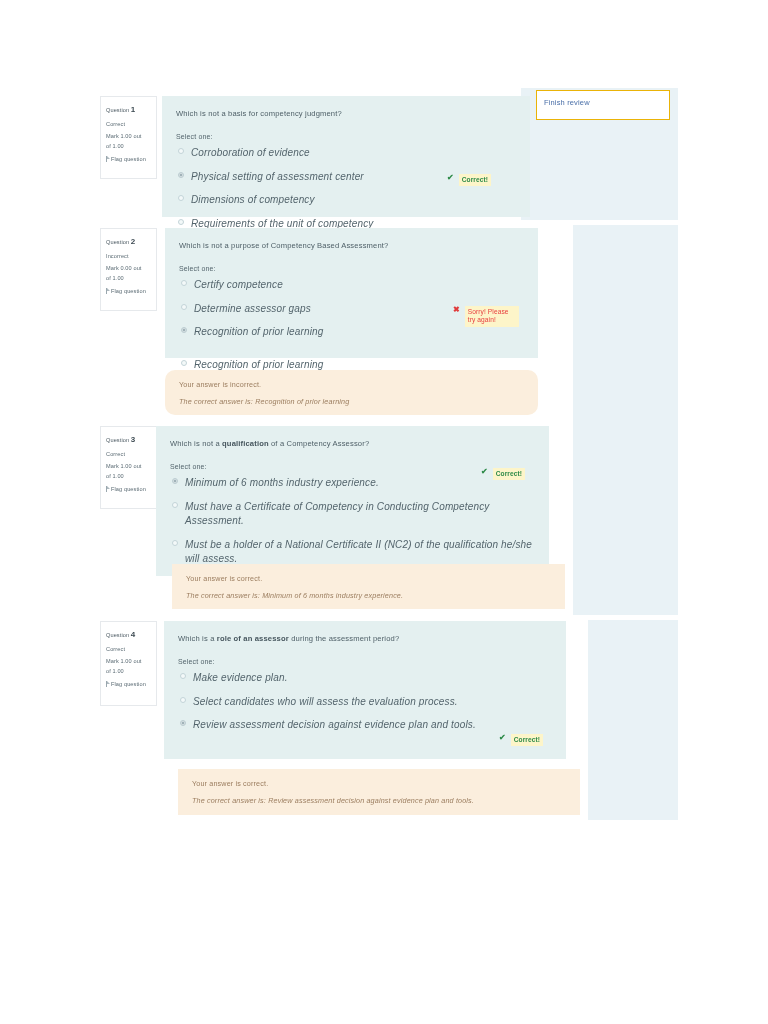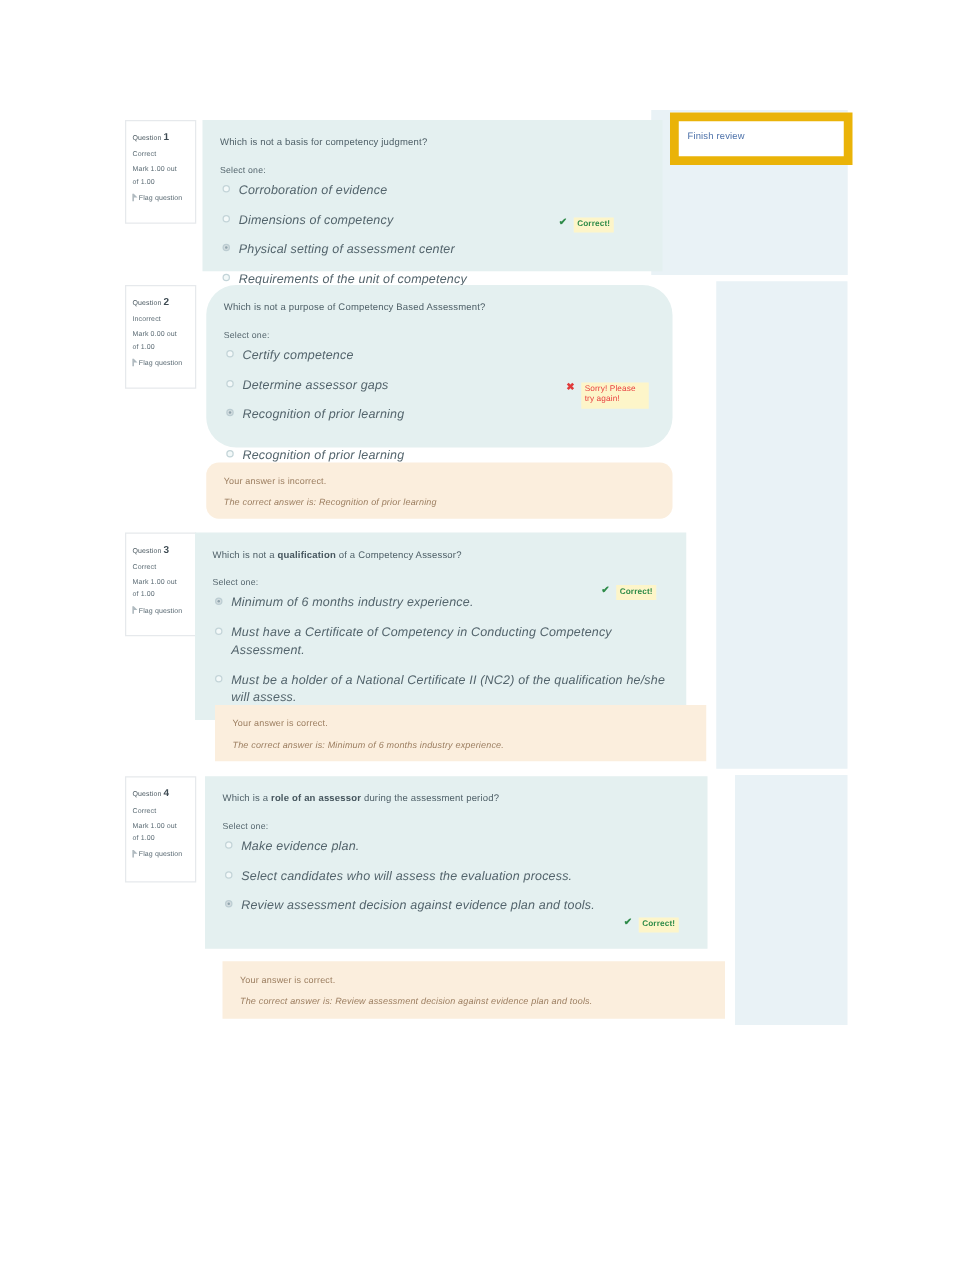--- a/index.html
+++ b/index.html
@@ -30,21 +30,21 @@
   #side-panel-bot   { left: 588px; top: 620px; width:  90px; height: 200px; }
 
   
   #finish-review-card {
     position: absolute;
     left: 536px;
     top: 90px;
     width: 132px;
     height: 28px;
     background: #ffffff;
-    border: 7px solid #eab308;
+    border: 1px solid #eab308;
   }
   #finish-review-link {
     position: absolute;
     left: 7px;
     top: 7px;
     font-size: 7.5px;
     color: #4a6fa8;
     letter-spacing: .15px;
     text-decoration: none;
     white-space: nowrap;
@@ -229,34 +229,34 @@
         </div>
         <div class="qbody" style="left: 62px; top: 0px; width: 368px; height: 121px;">
           <p class="qtext"><span>Which is not a basis for competency judgment?</span></p>
           <p class="select-one">Select one:</p>
           <div class="verdict ok" style="left: 285px; top: 78px;">
             <span class="mark">✔</span>
             <span class="chip">Correct!</span>
           </div>
           <ul class="answers">
             <li class="answer"><span class="radio"></span><span>Corroboration of evidence</span></li>
+            <li class="answer"><span class="radio checked"></span><span>Physical setting of assessment center</span></li>
             <li class="answer"><span class="radio"></span><span>Dimensions of competency</span></li>
-            <li class="answer"><span class="radio checked"></span><span>Physical setting of assessment center</span></li>
             <li class="answer"><span class="radio"></span><span>Requirements of the unit of competency</span></li>
           </ul>
         </div>
       </div>
       <div class="qblock" style="left: 100px; top: 228px; width: 500px;">
         <div class="qinfo" style="height: 83px;">
           <div class="qnum"><span>Question</span> <b>2</b></div>
           <div class="qstate">Incorrect</div>
           <div class="qmark"><span>Mark 0.00 out</span><br><span>of 1.00</span></div>
           <div class="qflag"><span class="flag-icon"></span><span>Flag question</span></div>
         </div>
-        <div class="qbody" style="left: 65px; top: 0px; width: 373px; height: 130px; border-radius: 24px;">
+        <div class="qbody" style="left: 65px; top: 0px; width: 373px; height: 130px;">
           <p class="qtext"><span>Which is not a purpose of Competency Based Assessment?</span></p>
           <p class="select-one">Select one:</p>
           <div class="verdict bad" style="left: 288px; top: 78px;">
             <span class="mark">✖</span>
             <span class="chip">Sorry! Please try again!</span>
           </div>
           <ul class="answers">
             <li class="answer"><span class="radio"></span><span>Certify competence</span></li>
             <li class="answer"><span class="radio"></span><span>Determine assessor gaps</span></li>
             <li class="answer spaced"><span class="radio checked"></span><span>Recognition of prior learning</span></li>

